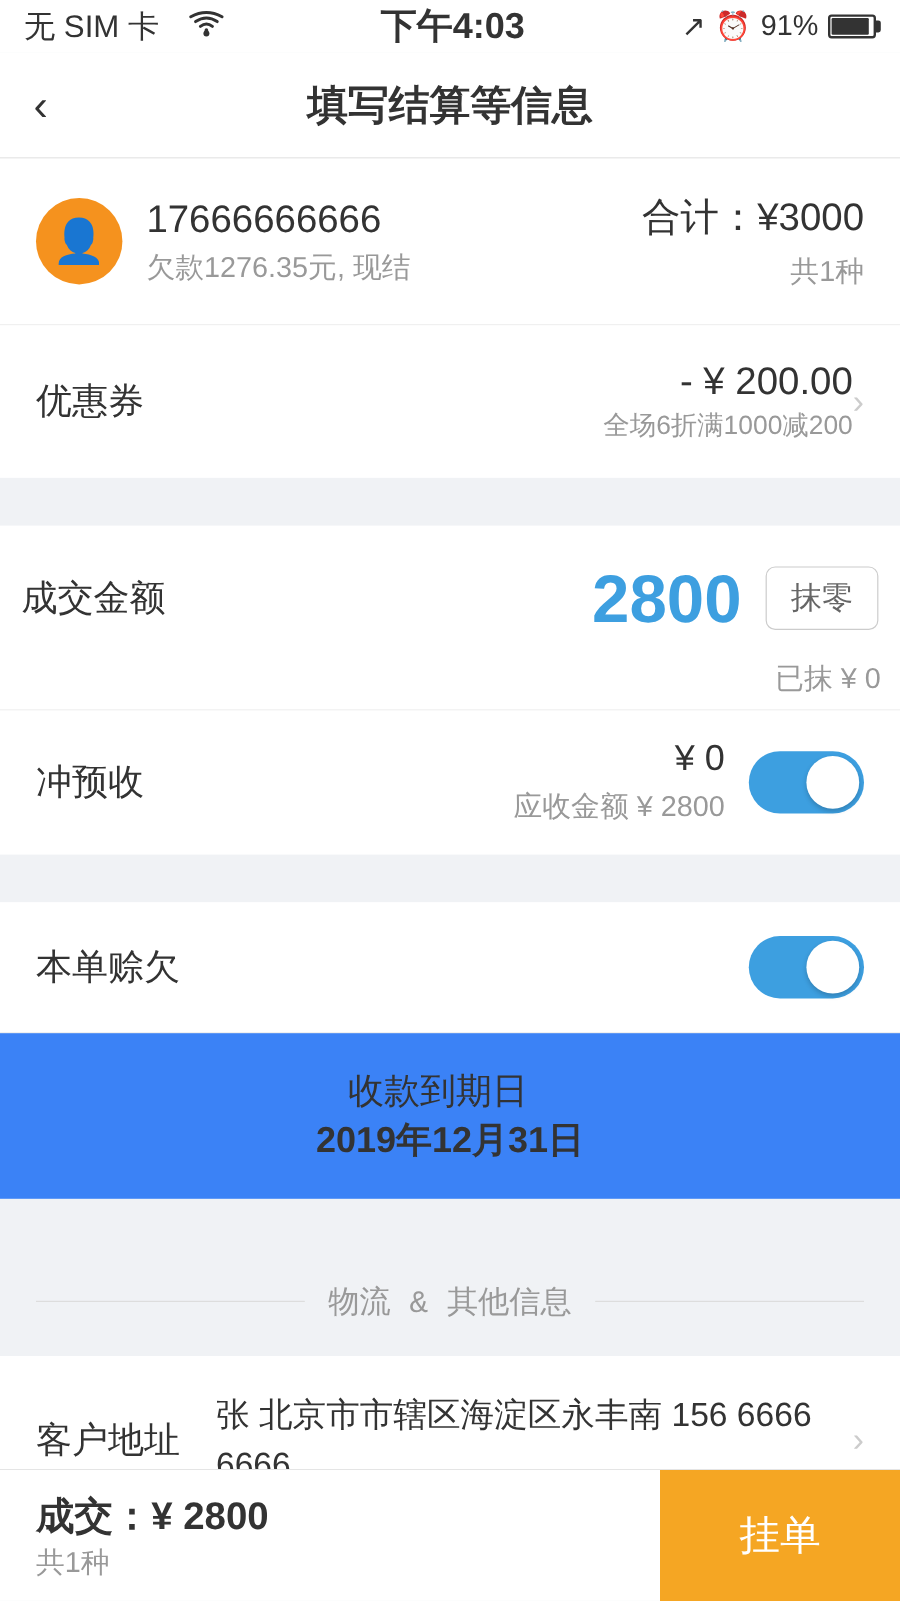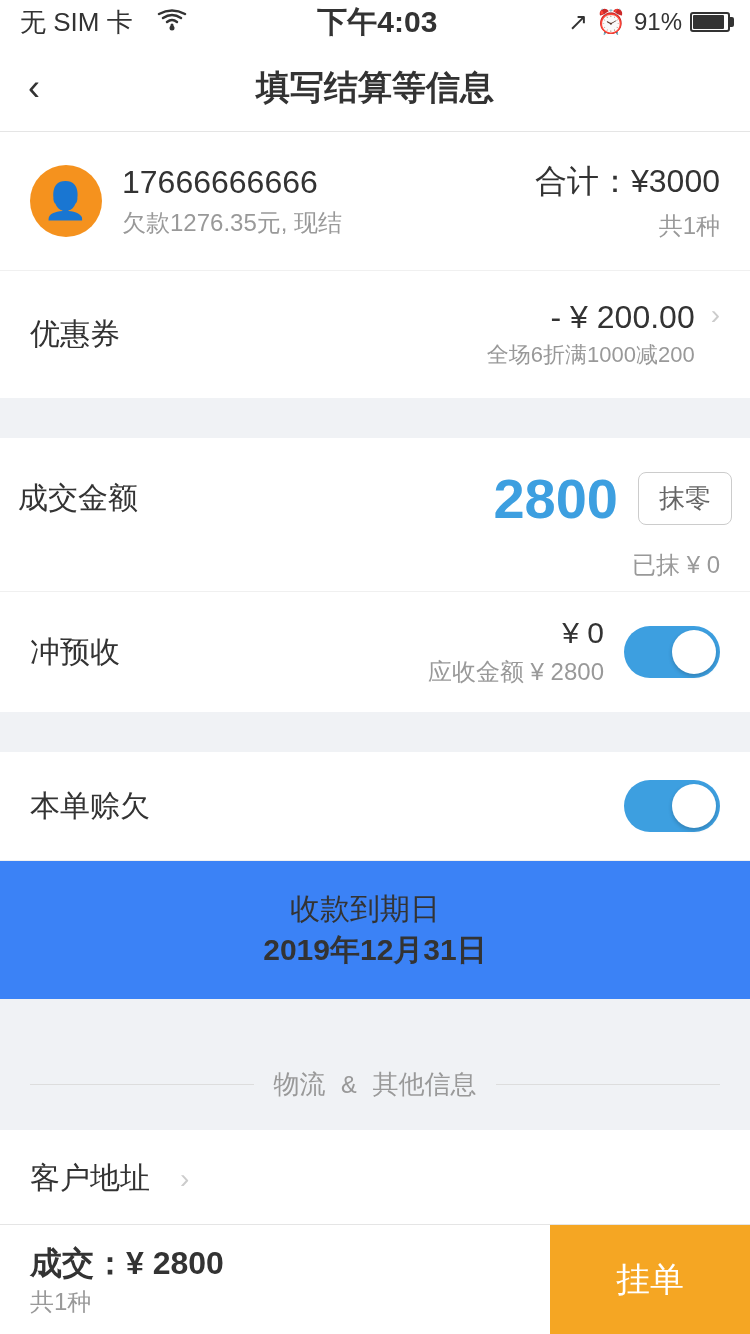--- a/index.html
+++ b/index.html
@@ -100,21 +100,21 @@
     .row-item {
       display: flex;
       align-items: center;
       justify-content: space-between;
       padding: 28px 30px;
       background: #fff;
       border-top: 1px solid #f0f0f0;
     }
     .row-item:first-child { border-top: none; }
     .row-label { font-size: 30px; color: #333; }
-    .row-right { display: flex; align-items: flex-start; gap: 16px; }
+    .row-right { display: flex; align-items: center; gap: 0; }
     .coupon-right { text-align: right; }
     .coupon-amount { font-size: 32px; color: #333; }
     .coupon-desc { font-size: 22px; color: #999; margin-top: 4px; }
     .chevron { font-size: 28px; color: #ccc; }
 
     
     .transaction-section {
       background: #fff;
       margin-bottom: 20px;
     }
@@ -128,21 +128,21 @@
     .transaction-right { display: flex; align-items: center; gap: 20px; }
     .transaction-amount { font-size: 56px; font-weight: 600; color: #3d9fe0; text-align: right; }
     .round-btn {
       border: 1px solid #ccc;
       border-radius: 8px;
       padding: 8px 20px;
       font-size: 26px;
       color: #666;
       background: #fff;
     }
-    .transaction-sub { font-size: 24px; color: #999; text-align: right; margin-right: 30px; margin-top: -10px; margin-bottom: 10px; }
+    .transaction-sub { font-size: 24px; color: #999; text-align: right; margin-right: 16px; margin-top: -10px; margin-bottom: 10px; }
 
     
     .toggle-switch {
       width: 96px; height: 52px;
       border-radius: 26px;
       background: #3d9fe0;
       position: relative;
       cursor: pointer;
       flex-shrink: 0;
     }
@@ -382,20 +382,21 @@
 
 <div class="divider-label">
   <div class="divider-line"></div>
   <span>物流 &amp; 其他信息</span>
   <div class="divider-line"></div>
 </div>
 
 <div class="section">
   <div class="address-row">
     <span class="address-label">客户地址</span>
+    <span class="address-value">张 北京市市辖区海淀区永丰南 156 6666 6666</span>
     <span class="chevron">›</span>
   </div>
 </div>
 
 <div class="gray-area"></div>
 
 <div class="bottom-bar">
   <div class="bottom-summary">
     <div class="bottom-transaction">
       <span>成交：</span><span>¥ 2800</span>

